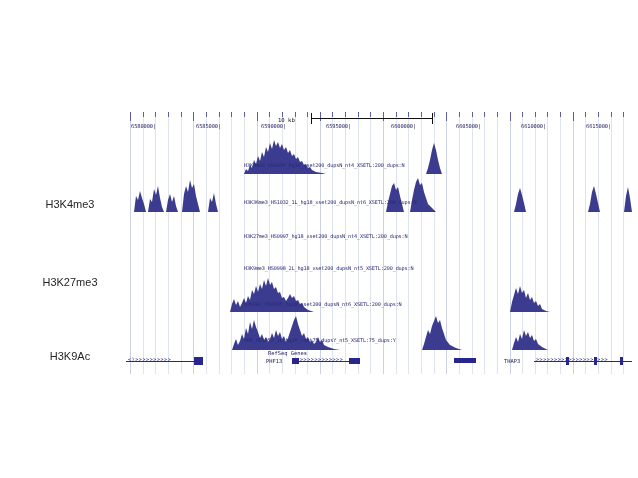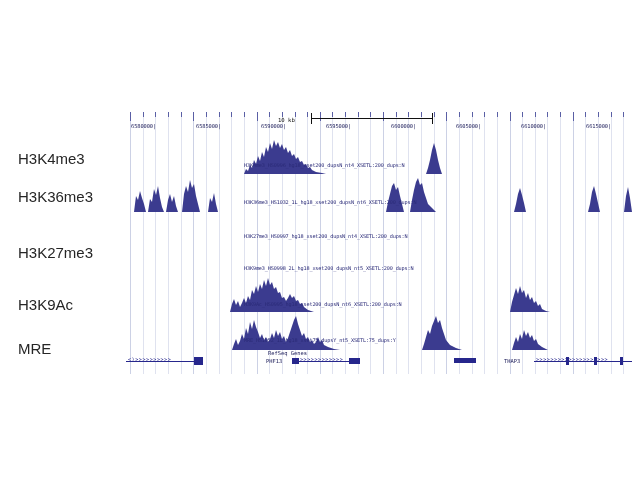--- a/index.html
+++ b/index.html
@@ -13,22 +13,22 @@
 
   .slide-title{
     position:absolute;left:0;top:36px;width:638px;text-align:center;
     font-size:25px;font-weight:400;color:#1a1a1a;letter-spacing:-0.2px;
     font-family:"Liberation Sans", sans-serif;
   }
 
   
   .label-col{position:absolute;left:18px;top:140px;width:108px;height:225px;}
   .track-label{
-    position:absolute;right:4px;width:104px;text-align:left;
-    font-size:15px;color:#262626;white-space:nowrap;
+    position:absolute;right:4px;width:104px;text-align:center;
+    font-size:11px;color:#262626;white-space:nowrap;margin-top:48px;
   }
 
   
   .browser{
     position:absolute;left:126px;top:112px;width:506px;height:262px;
     background:#ffffff;overflow:hidden;
   }
   .gridlines{position:absolute;left:0;top:0;width:100%;height:100%;pointer-events:none;}
   .gridlines span{
     position:absolute;top:0;bottom:0;width:1px;background:#c9cfe4;opacity:.85;
@@ -76,24 +76,22 @@
     font-family:"DejaVu Sans Mono", monospace;white-space:nowrap;}
 </style>
 </head>
 <body>
 
 <div id="slide">
 
 
   <div class="label-col">
     <div class="track-label" style="top:10px">H3K4me3</div>
-    <div class="track-label" style="top:48px">H3K36me3</div>
-    <div class="track-label" style="top:104px">H3K27me3</div>
-    <div class="track-label" style="top:156px">H3K9Ac</div>
-    <div class="track-label" style="top:200px">MRE</div>
+    <div class="track-label" style="top:88px">H3K27me3</div>
+    <div class="track-label" style="top:162px">H3K9Ac</div>
   </div>
 
   <div class="browser">
 
     <div class="gridlines" id="gridlines">
         <span style="left: 4px; opacity: 0.95;"></span>
         <span style="left: 16.6px; opacity: 0.6;"></span>
         <span style="left: 29.3px; opacity: 0.6;"></span>
         <span style="left: 42px; opacity: 0.6;"></span>
         <span style="left: 54.6px; opacity: 0.6;"></span>

